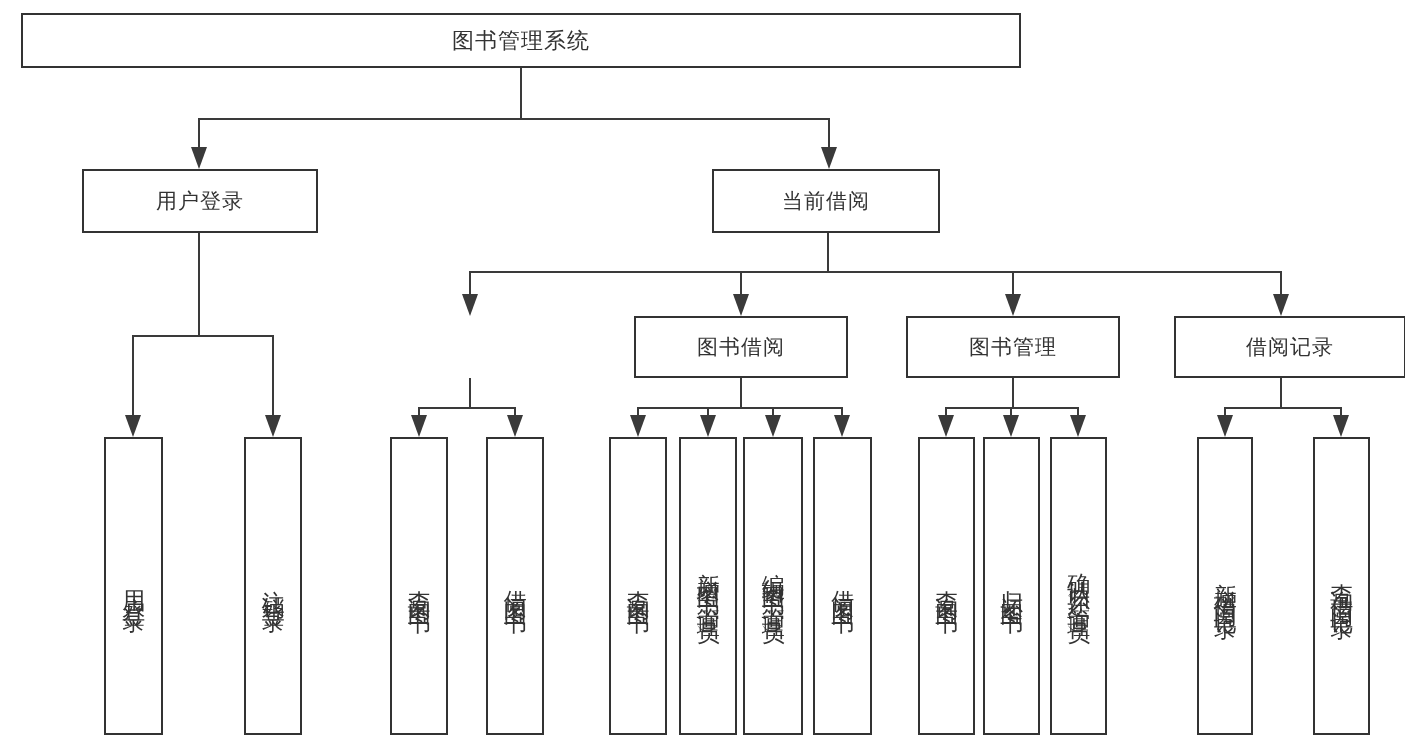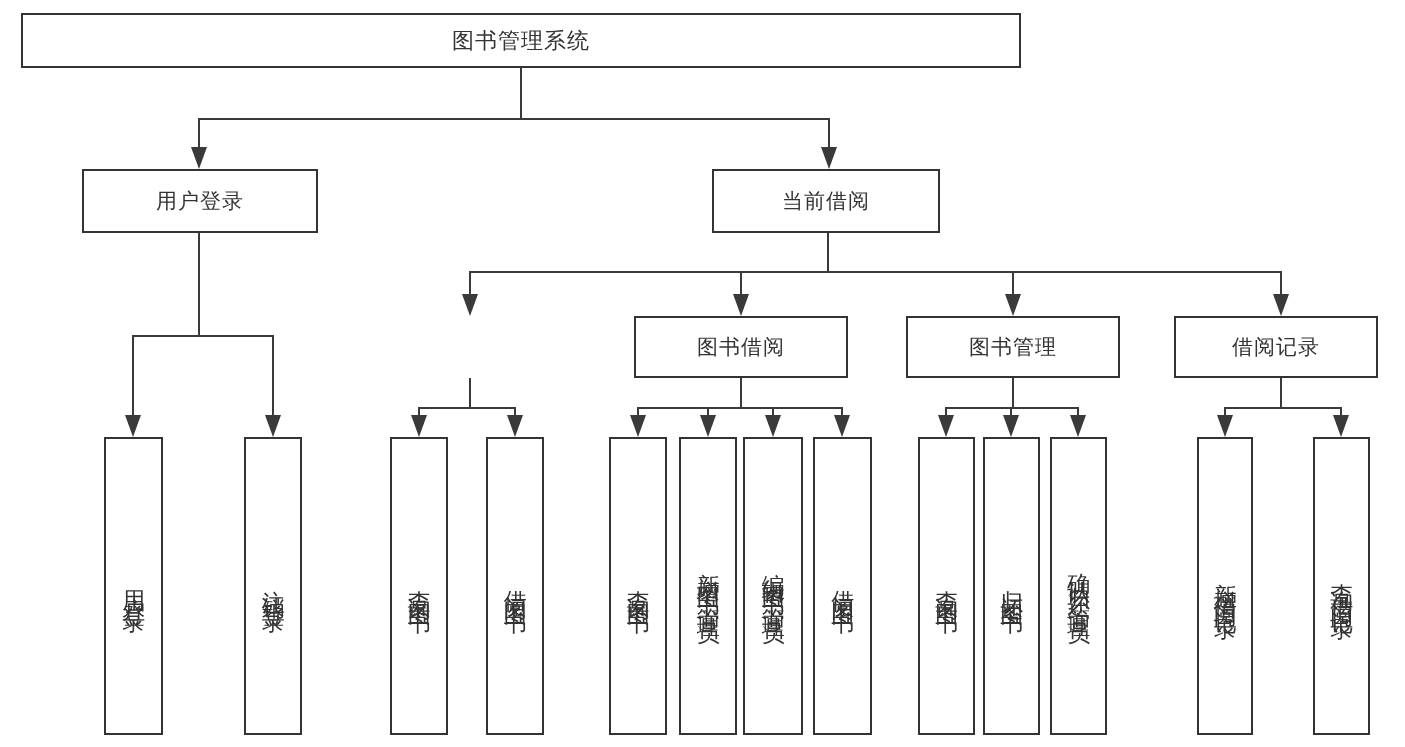--- a/index.html
+++ b/index.html
@@ -98,21 +98,21 @@
   <div class="arrow" style="left:733px;  top:294px;"></div>
   <div class="arrow" style="left:1005px; top:294px;"></div>
   <div class="arrow" style="left:1273px; top:294px;"></div>
 
   <div class="box box-h" style="left:634px; top:316px; width:214px; height:62px;">
     <span>图书借阅</span>
   </div>
   <div class="box box-h" style="left:906px; top:316px; width:214px; height:62px;">
     <span>图书管理</span>
   </div>
-  <div class="box box-h" style="left:1174px; top:316px; width:204px; height:62px;">
+  <div class="box box-h" style="left:1174px; top:316px; width:232px; height:62px;">
     <span>借阅记录</span>
   </div>
 
   <div class="vl" style="left:469px; top:378px; height:30px;"></div>
   <div class="hl" style="left:418px; top:407px; width:98px;"></div>
   <div class="vl" style="left:418px; top:407px; height:10px;"></div>
   <div class="vl" style="left:514px; top:407px; height:10px;"></div>
   <div class="arrow" style="left:411px; top:415px;"></div>
   <div class="arrow" style="left:507px; top:415px;"></div>
 

